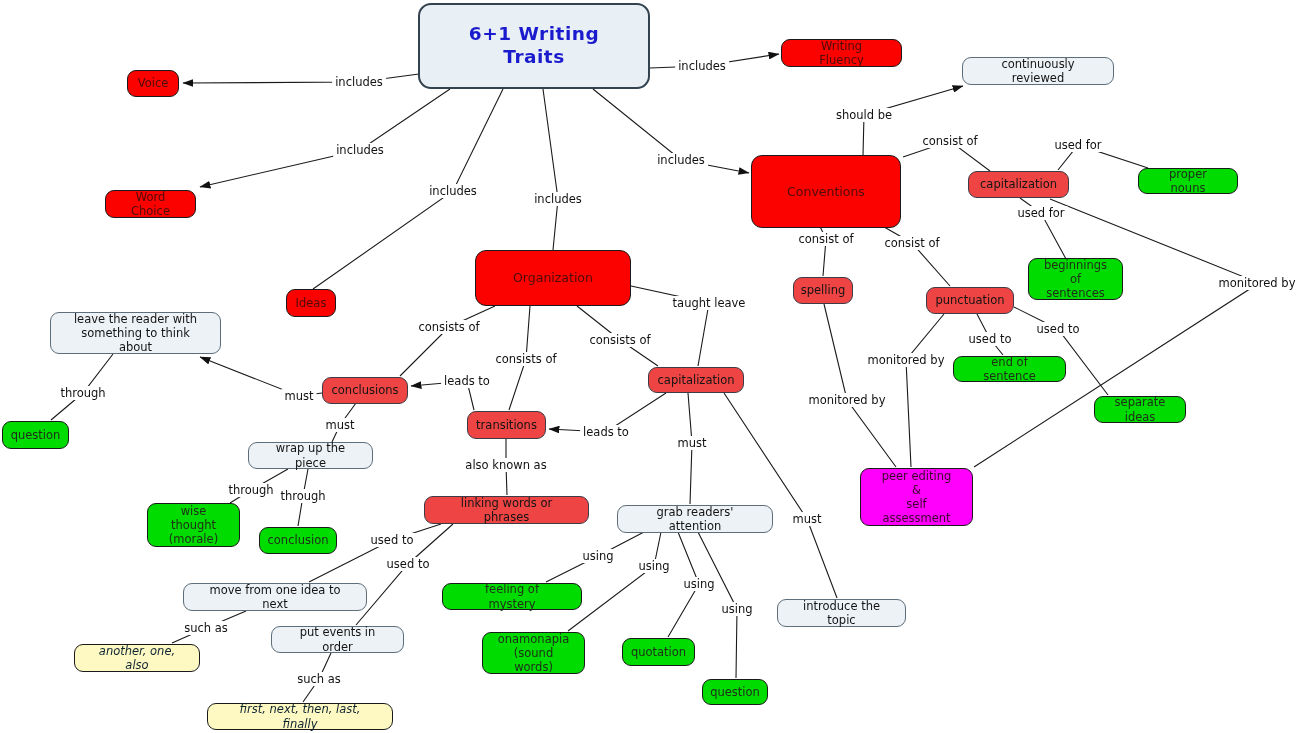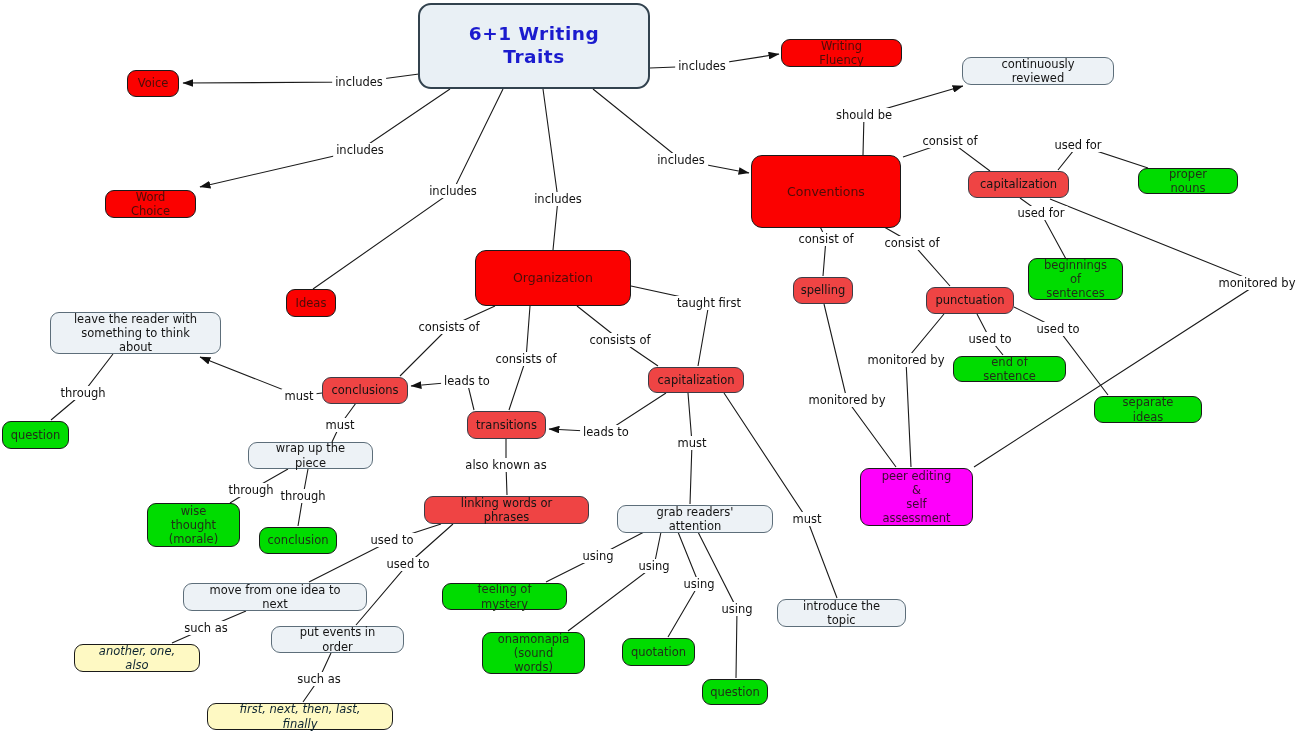--- a/index.html
+++ b/index.html
@@ -101,21 +101,21 @@
   <span class="elabel" style="left:950px;top:141px">consist of</span>
   <span class="elabel" style="left:1078px;top:145px">used for</span>
   <span class="elabel" style="left:1041px;top:213px">used for</span>
   <span class="elabel" style="left:1257px;top:283px">monitored by</span>
   <span class="elabel" style="left:826px;top:239px">consist of</span>
   <span class="elabel" style="left:912px;top:243px">consist of</span>
   <span class="elabel" style="left:990px;top:339px">used to</span>
   <span class="elabel" style="left:1058px;top:329px">used to</span>
   <span class="elabel" style="left:906px;top:360px">monitored by</span>
   <span class="elabel" style="left:847px;top:400px">monitored by</span>
-  <span class="elabel" style="left:709px;top:303px">taught first</span>
+  <span class="elabel" style="left:709px;top:303px">taught leave</span>
   <span class="elabel" style="left:449px;top:327px">consists of</span>
   <span class="elabel" style="left:526px;top:359px">consists of</span>
   <span class="elabel" style="left:620px;top:340px">consists of</span>
   <span class="elabel" style="left:467px;top:381px">leads to</span>
   <span class="elabel" style="left:606px;top:432px">leads to</span>
   <span class="elabel" style="left:299px;top:396px">must</span>
   <span class="elabel" style="left:340px;top:425px">must</span>
   <span class="elabel" style="left:83px;top:393px">through</span>
   <span class="elabel" style="left:251px;top:490px">through</span>
   <span class="elabel" style="left:303px;top:496px">through</span>
@@ -139,40 +139,40 @@
   <div class="node red" style="left:286px;top:289px;width:50px;height:28px">Ideas</div>
   <div class="node red big" style="left:751px;top:155px;width:150px;height:73px">Conventions</div>
   <div class="node red big" style="left:475px;top:250px;width:156px;height:56px">Organization</div>
   <div class="node purple" style="left:968px;top:171px;width:101px;height:27px">capitalization</div>
   <div class="node green" style="left:1138px;top:168px;width:100px;height:26px">proper nouns</div>
   <div class="node green" style="left:1028px;top:258px;width:95px;height:42px">beginnings of
 sentences</div>
   <div class="node purple" style="left:793px;top:277px;width:60px;height:27px">spelling</div>
   <div class="node purple" style="left:926px;top:287px;width:88px;height:27px">punctuation</div>
   <div class="node green" style="left:953px;top:356px;width:113px;height:26px">end of sentence</div>
-  <div class="node green" style="left:1094px;top:396px;width:108px;height:27px">separate ideas</div>
+  <div class="node green" style="left:1094px;top:396px;width:92px;height:27px">separate ideas</div>
   <div class="node magenta" style="left:860px;top:468px;width:113px;height:58px">peer editing
 &amp;
 self assessment</div>
   <div class="node light" style="left:50px;top:312px;width:171px;height:42px">leave the reader with
 something to think about</div>
   <div class="node green" style="left:2px;top:421px;width:67px;height:28px">question</div>
   <div class="node purple" style="left:322px;top:377px;width:86px;height:27px">conclusions</div>
   <div class="node light" style="left:248px;top:442px;width:125px;height:27px">wrap up the piece</div>
   <div class="node purple" style="left:467px;top:411px;width:79px;height:28px">transitions</div>
   <div class="node purple" style="left:648px;top:367px;width:96px;height:26px">capitalization</div>
   <div class="node purple" style="left:424px;top:496px;width:165px;height:28px">linking words or phrases</div>
   <div class="node green" style="left:147px;top:503px;width:93px;height:44px">wise thought
 (morale)</div>
   <div class="node green" style="left:259px;top:527px;width:78px;height:27px">conclusion</div>
   <div class="node light" style="left:183px;top:583px;width:184px;height:28px">move from one idea to next</div>
   <div class="node cyan" style="left:74px;top:644px;width:126px;height:28px">another, one, also</div>
   <div class="node light" style="left:271px;top:626px;width:133px;height:27px">put events in order</div>
   <div class="node cyan" style="left:207px;top:703px;width:186px;height:27px">first, next, then, last, finally</div>
   <div class="node light" style="left:617px;top:505px;width:156px;height:28px">grab readers' attention</div>
-  <div class="node green" style="left:442px;top:583px;width:125px;height:27px">feeling of mystery</div>
+  <div class="node green" style="left:442px;top:583px;width:140px;height:27px">feeling of mystery</div>
   <div class="node green" style="left:482px;top:632px;width:103px;height:42px">onamonapia
 (sound words)</div>
   <div class="node green" style="left:622px;top:638px;width:73px;height:28px">quotation</div>
   <div class="node green" style="left:702px;top:679px;width:66px;height:26px">question</div>
   <div class="node light" style="left:777px;top:599px;width:129px;height:28px">introduce the topic</div>
 
 </div>
 
 </body></html>

